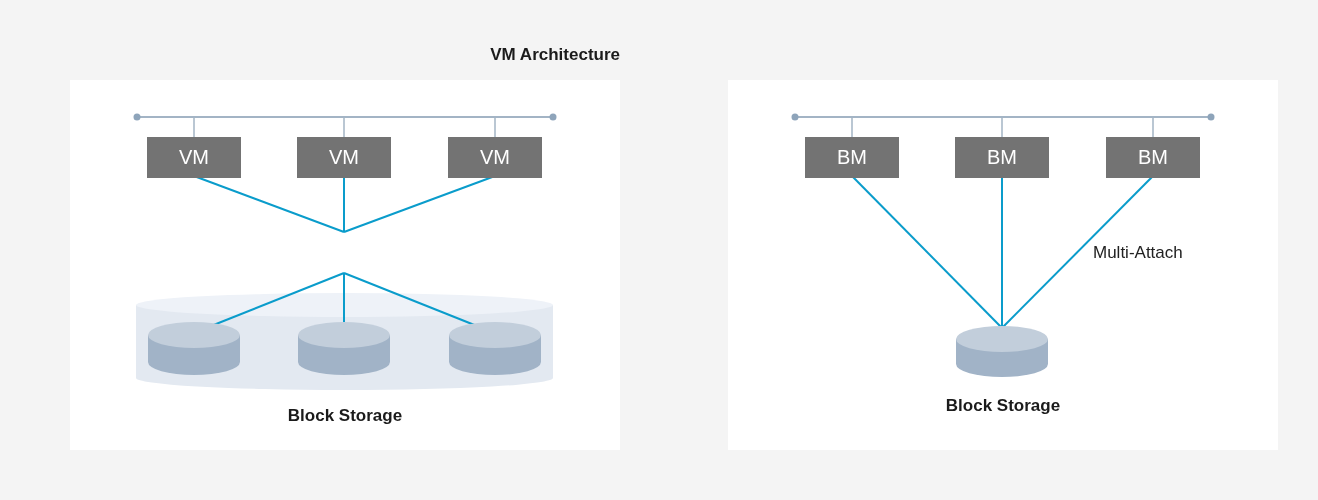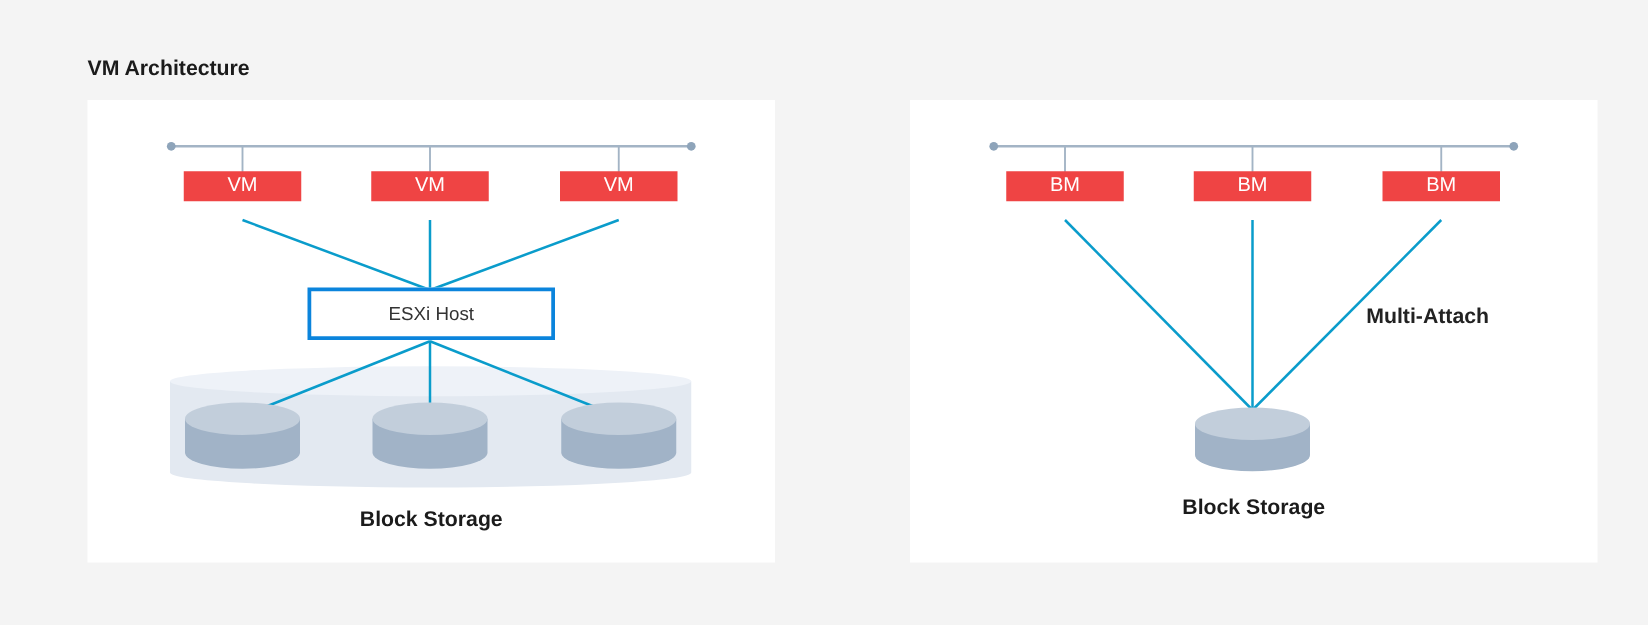--- a/index.html
+++ b/index.html
@@ -8,21 +8,21 @@
     font-family: "Liberation Sans", sans-serif;
     background: #f4f4f4;
     overflow: hidden;
   }
   .stage { position: relative; width: 1318px; height: 500px; background: #f4f4f4; }
 
   .diagram-title {
     position: absolute;
     top: 45px;
     width: 550px;
-    text-align: left;
+    text-align: right;
     font-size: 17px;
     font-weight: 700;
     color: #1b1b1b;
     line-height: 20px;
   }
   .title-vm { left: 70px; }
   .title-bm { left: 698px; }
 
   .panel {
     position: absolute;
@@ -33,24 +33,24 @@
   }
   .panel-vm { left: 70px; }
   .panel-bm { left: 728px; }
 
   .panel svg { position: absolute; left: 0; top: 0; }
 
   .node {
     position: absolute;
     top: 57px;
     width: 94px;
-    height: 24px;
-    background: #ef4444;
+    height: 41px;
+    background: #737373;
     color: #ffffff;
-    font-size: 16px;
+    font-size: 20px;
     display: flex;
     align-items: center;
     justify-content: center;
   }
   .node-1 { left: 77px; }
   .node-2 { left: 227px; }
   .node-3 { left: 378px; }
 
   .host-box {
     position: absolute;
@@ -77,21 +77,21 @@
     line-height: 21px;
   }
   .storage-label-vm { top: 325px; }
   .storage-label-bm { top: 315px; }
 
   .annotation {
     position: absolute;
     left: 365px;
     top: 162px;
     font-size: 17px;
-    font-weight: 700;
+    font-weight: 400;
     color: #222222;
     line-height: 21px;
     white-space: nowrap;
   }
 </style>
 </head>
 <body>
 
 <div class="stage">
 
@@ -124,21 +124,20 @@
       <path d="M 228 255 L 228 282 A 46 13 0 0 0 320 282 L 320 255 Z" fill="#a1b3c7"></path>
       <ellipse cx="274" cy="255" rx="46" ry="13" fill="#c2cedb"></ellipse>
       <path d="M 379 255 L 379 282 A 46 13 0 0 0 471 282 L 471 255 Z" fill="#a1b3c7"></path>
       <ellipse cx="425" cy="255" rx="46" ry="13" fill="#c2cedb"></ellipse>
     </svg>
 
     <div class="node node-1">VM</div>
     <div class="node node-2">VM</div>
     <div class="node node-3">VM</div>
 
-    <div class="host-box">ESXi Host</div>
 
     <div class="storage-label storage-label-vm">Block Storage</div>
   </div>
 
   <div class="panel panel-bm">
     <svg width="550" height="370" viewBox="0 0 550 370">
 
       <line x1="67" y1="37" x2="483" y2="37" stroke="#a3b4c5" stroke-width="2"></line>
       <circle cx="67" cy="37" r="3.5" fill="#8ea4ba"></circle>
       <circle cx="483" cy="37" r="3.5" fill="#8ea4ba"></circle>

